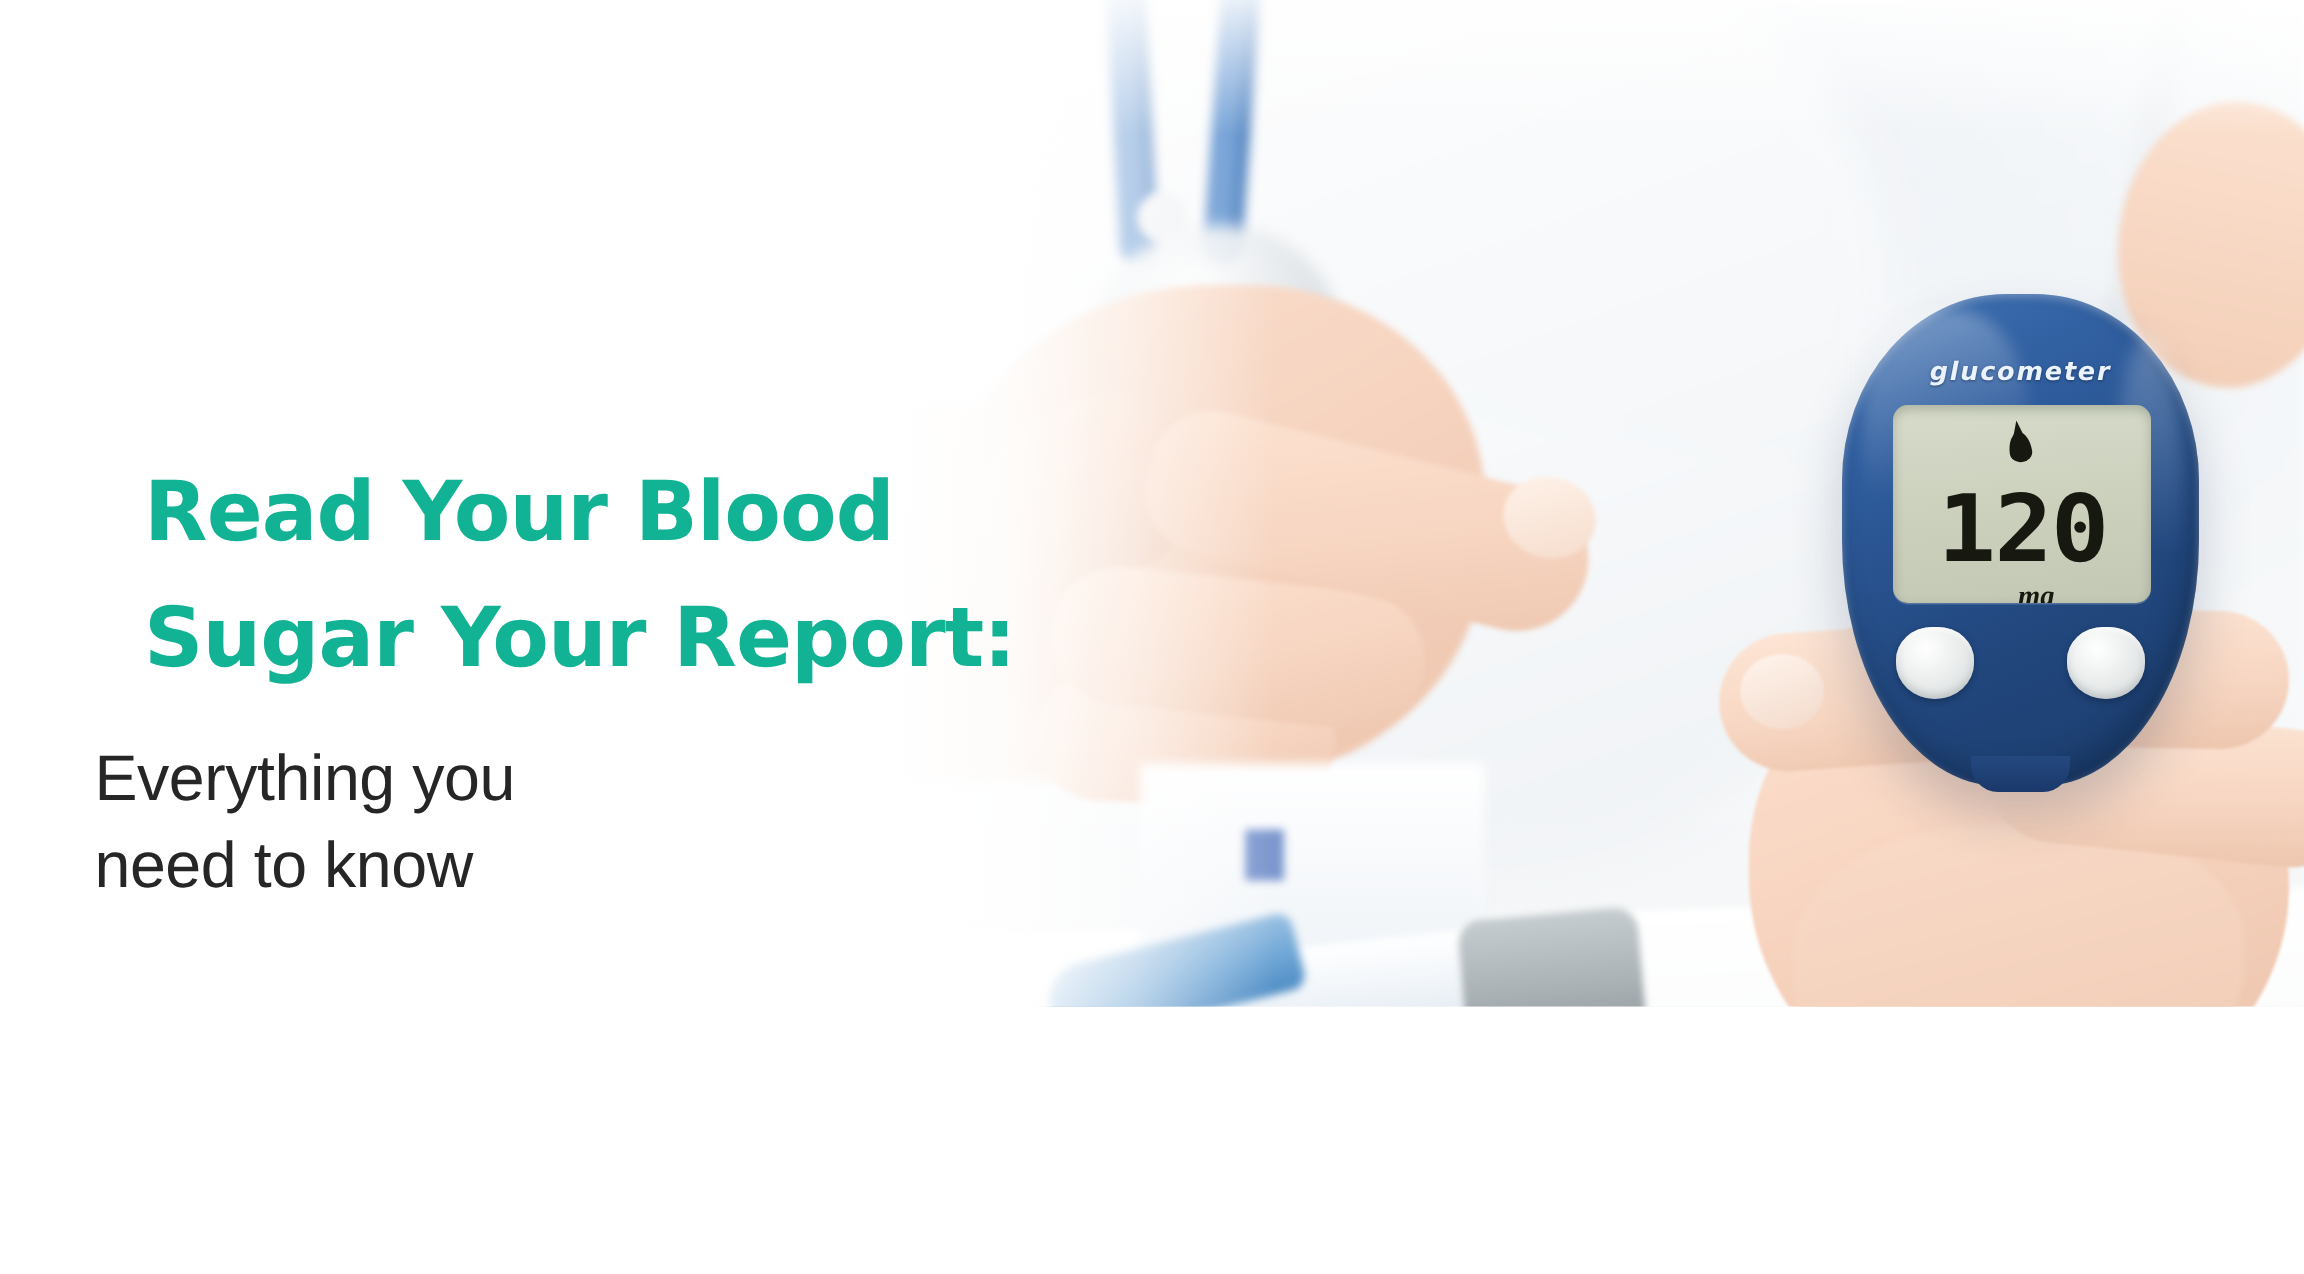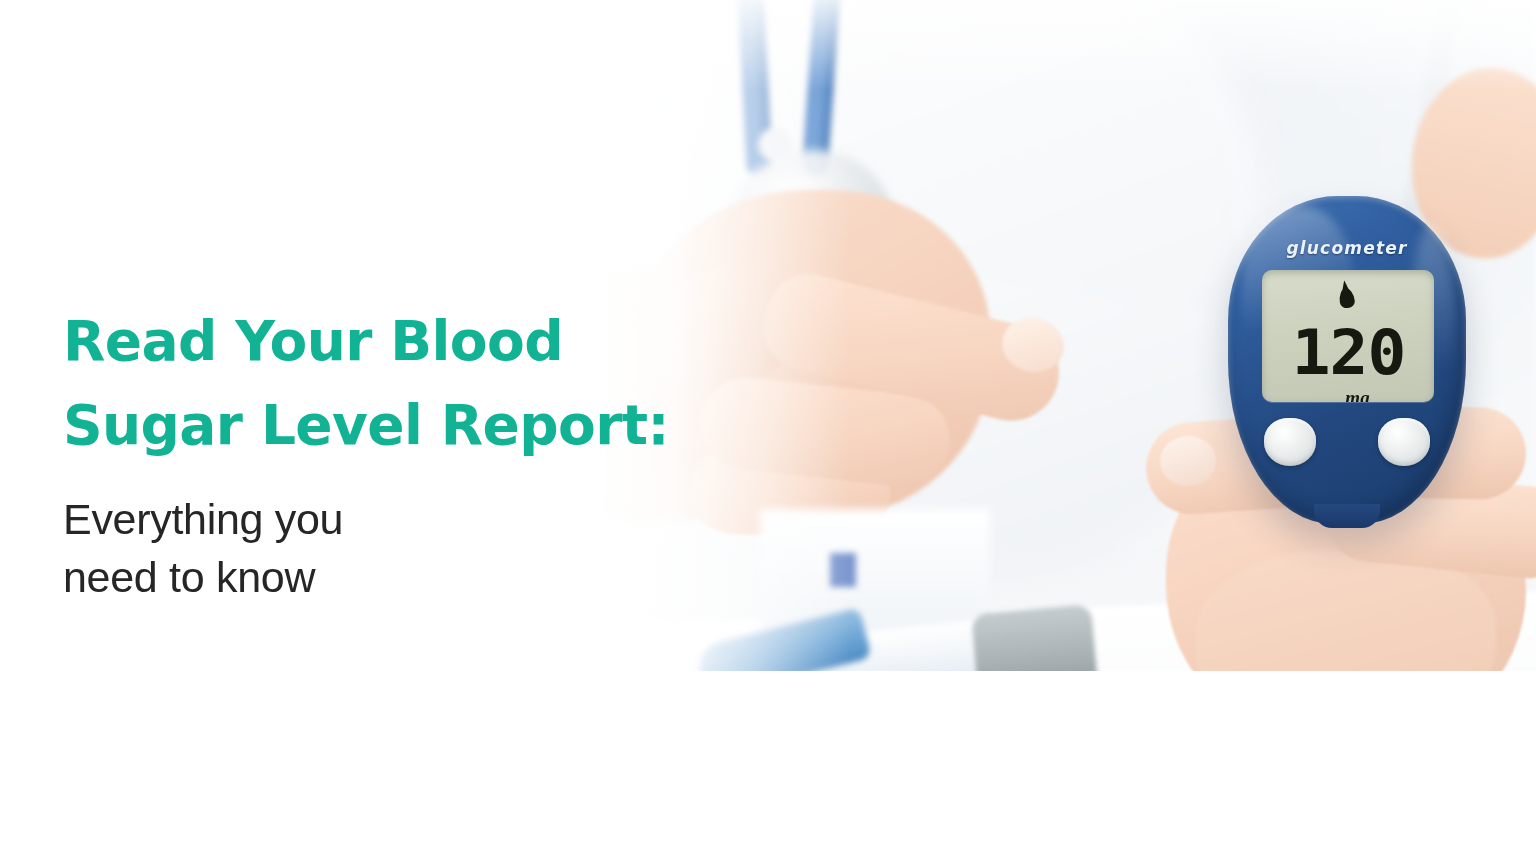--- a/index.html
+++ b/index.html
@@ -420,20 +420,21 @@
     z-index:10;
   }
   .headline {
     font-family:"DejaVu Sans", sans-serif;
     font-weight:700;
     font-size:55px;
     line-height:1.52;
     letter-spacing:-0.6px;
     color:#12b394;
     white-space:nowrap;
+    margin-left:33px;
   }
   .subhead {
     margin-top:24px;
     font-family:"Liberation Sans", sans-serif;
     font-weight:400;
     font-size:43px;
     line-height:1.34;
     color:#262626;
     letter-spacing:-0.3px;
   }
@@ -528,18 +529,18 @@
 
       <div class="meter-notch"></div>
     </div>
 
     <div class="fade-top"></div>
     <div class="fade-left"></div>
   </div>
 
   <div class="text-block">
     <div class="headline">Read Your Blood</div>
-    <div class="headline">Sugar Level Report:</div>
+    <div class="headline">Sugar Your Report:</div>
     <div class="subhead">Everything you</div>
     <div class="subhead" style="margin-top:0">need to know</div>
   </div>
 
 </div>
 
 </body></html>

